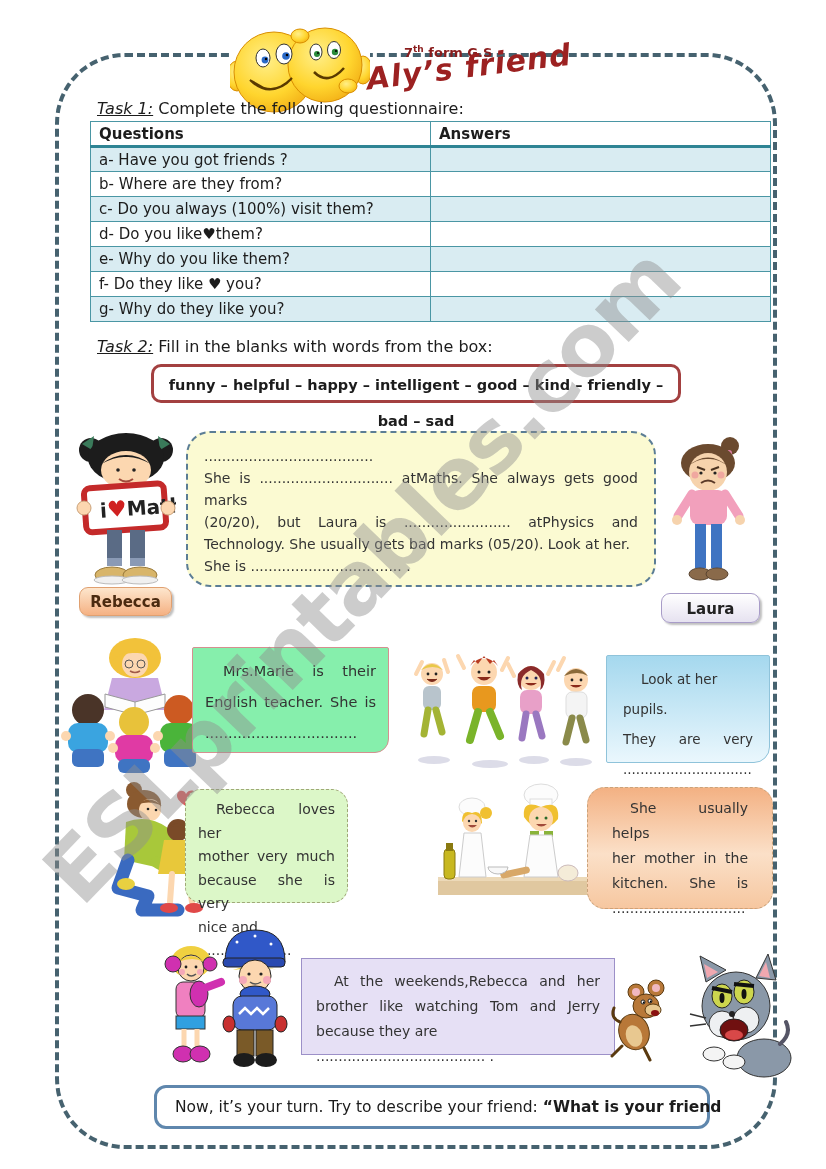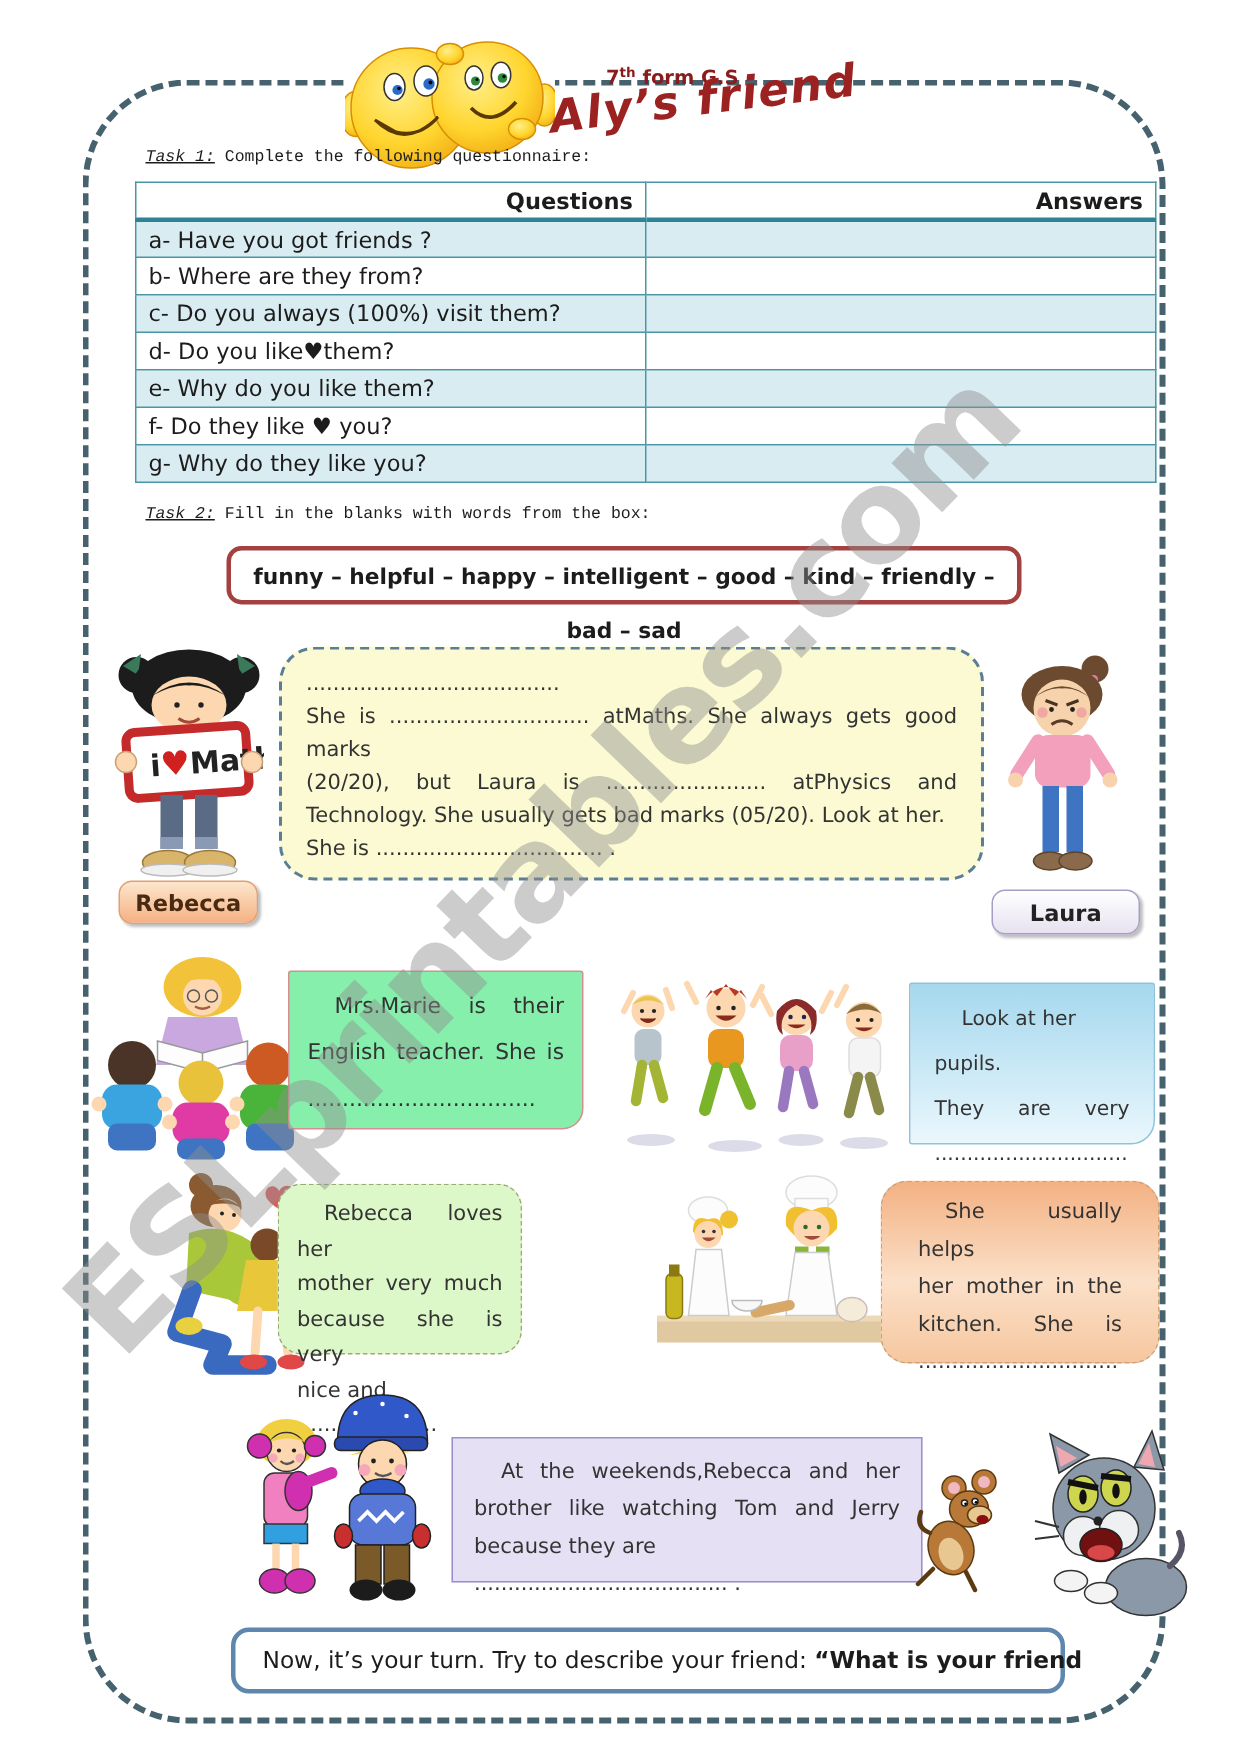--- a/index.html
+++ b/index.html
@@ -7,28 +7,28 @@
         font-family:"DejaVu Sans",sans-serif;color:#1c1c1c;}
   .abs{position:absolute;box-sizing:border-box;}
 
   .page-border{left:55px;top:53px;width:722px;height:1096px;border:4px dashed #46626f;border-radius:70px;}
 
   .form-line{left:404px;top:44px;font-size:13px;font-weight:bold;color:#8a1c1c;text-align:center;}
   .form-line sup{font-size:9px;}
   .main-title{left:366px;top:50px;width:190px;font-size:30px;font-weight:bold;font-style:italic;
               color:#9c2121;transform:rotate(-7deg);letter-spacing:1px;white-space:nowrap;}
 
-  .task-line{font-size:11px;font-family:Liberation Mono, monospace;}
+  .task-line{font-size:16px;}
   .task-label{font-style:italic;text-decoration:underline;}
   .task1-line{left:97px;top:99px;}
   .task2-line{left:97px;top:337px;}
 
   table.qa{left:90px;top:121px;width:681px;border-collapse:collapse;position:absolute;table-layout:fixed;}
   table.qa td,table.qa th{border:1px solid #4a96a4;font-size:15px;height:25px;padding:0 8px;box-sizing:border-box;}
-  table.qa th{font-weight:bold;text-align:right;border-bottom:3px solid #2e8494;background:#fff;}
+  table.qa th{font-weight:bold;text-align:left;border-bottom:3px solid #2e8494;background:#fff;}
   table.qa tr.alt td{background:#d9ecf2;}
   table.qa td.q{width:54%;}
 
   .word-box{left:151px;top:364px;width:530px;height:39px;border:3px solid #a34040;border-radius:10px;
             background:#fff;font-size:14.5px;font-weight:bold;text-align:center;line-height:36px;}
 
   .char-label{font-size:15px;font-weight:bold;text-align:center;border-radius:9px;
               box-shadow:2px 2px 2px rgba(0,0,0,0.25);}
   .rebecca-label{left:79px;top:587px;width:93px;height:29px;line-height:29px;color:#4a2a10;
                  background:linear-gradient(#fde6cd,#f5b183);border:1px solid #e0a070;}

